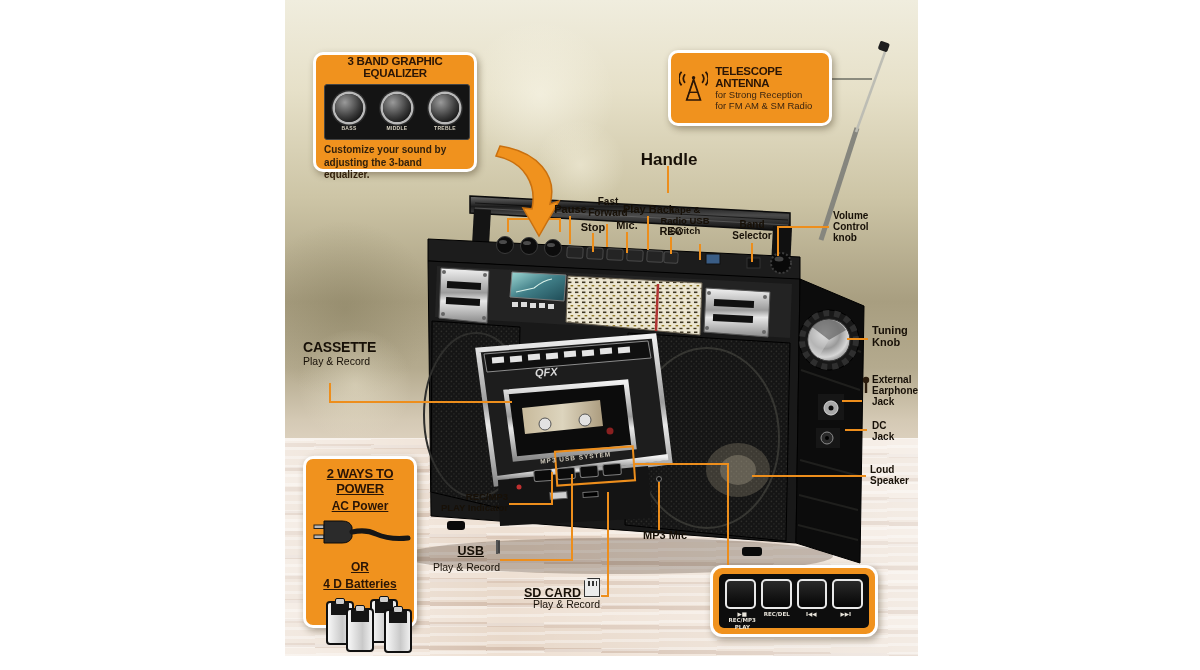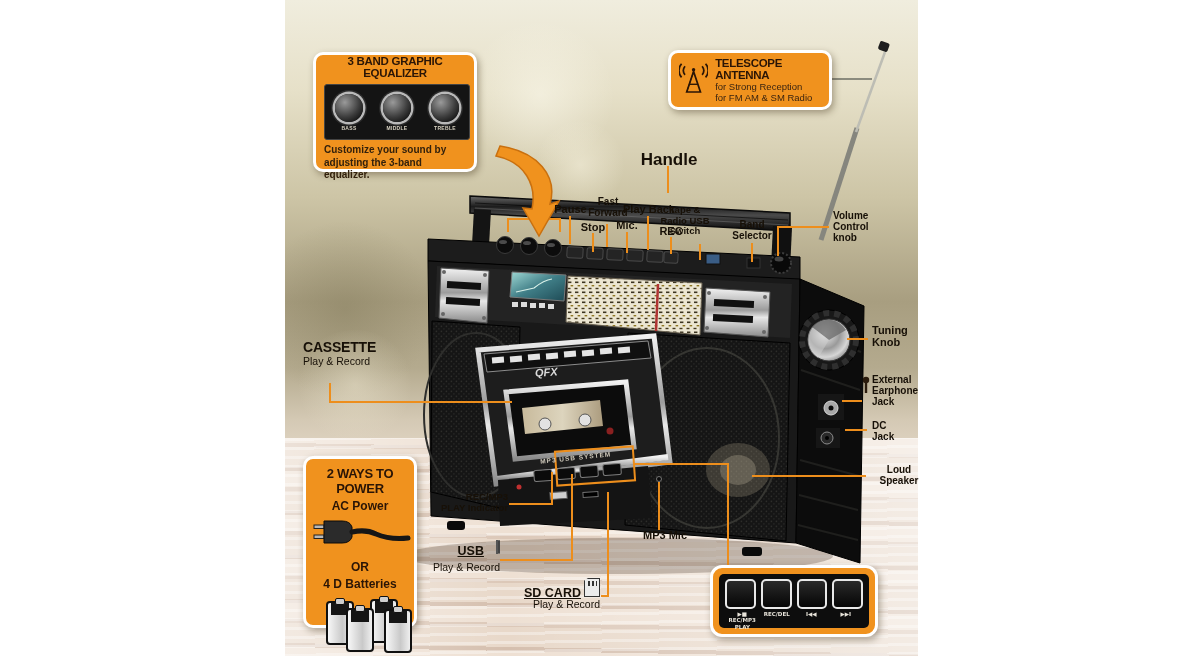--- a/index.html
+++ b/index.html
@@ -31,25 +31,25 @@
   .eq .co-title{font-size:11.5px;text-align:center;}
   .eq-panel{margin:5px auto 4px;width:144px;height:54px;background:#141414;border-radius:3px;
     display:flex;justify-content:space-around;align-items:center;border:1px solid #444;}
   .knob{width:34px;text-align:center;}
   .knob-dial{width:28px;height:28px;margin:0 auto;border-radius:50%;
     background:radial-gradient(circle at 35% 30%,#9a9a9a,#3c3c3c 55%,#101010 85%);
     box-shadow:0 0 0 2.5px #b9b9b9,0 0 0 4px #2a2a2a;}
   .knob-lab{font-size:5px;font-weight:700;color:#d8d2c2;margin-top:3px;letter-spacing:.3px;}
   .eq-cap{font-size:10px;font-weight:700;color:#33210c;line-height:1.25;}
   
-  .ant{left:668px;top:50px;width:164px;height:60px;padding:5px 8px;display:flex;align-items:center;gap:7px;}
+  .ant{left:668px;top:50px;width:164px;height:76px;padding:5px 8px;display:flex;align-items:center;gap:7px;}
   .ant .co-title{font-size:11.5px;}
   .ant-sub{font-size:9.5px;font-weight:400;color:#3a2410;line-height:1.2;}
   
-  .pow{left:303px;top:456px;width:114px;height:172px;padding:7px 6px;text-align:center;}
+  .pow{left:303px;top:456px;width:114px;height:172px;padding:7px 6px;text-align:center;text-decoration:underline;}
   .pow .co-title{font-size:13px;}
   .pow-opt{font-size:12px;font-weight:800;color:#2a1506;margin-top:3px;}
   .cells{position:relative;height:58px;margin-top:2px;}
   .cell{position:absolute;width:24px;height:40px;border:2px solid #101010;border-radius:4px;
     background:linear-gradient(90deg,#f7f7f7,#c9c9c9 60%,#efefef);}
   .cell::before{content:"";position:absolute;left:3px;right:3px;top:0;height:12px;background:#151515;}
   .cell::after{content:"";position:absolute;left:7px;top:-5px;width:8px;height:5px;background:#cfcfcf;border:1px solid #111;border-radius:2px;}
   
   .zoombox{left:710px;top:565px;width:168px;height:72px;border-radius:12px;padding:6px;}
   .zb-inner{width:100%;height:100%;background:#0d0d0d;border-radius:5px;box-sizing:border-box;
@@ -342,21 +342,21 @@
     <span>Jack</span>
   </div>
   <svg width="10" height="20" style="position:absolute;left:861px;top:375px;">
     <circle cx="5" cy="5" r="3.2" fill="#2a1b0c"></circle>
       <rect x="3.8" y="7" width="2.4" height="11" fill="#2a1b0c"></rect>
   </svg>
   <div class="lbl s10" style="left:872px;top:420px;width:40px;">
     <span>DC</span><br>
     <span>Jack</span>
   </div>
-  <div class="lbl s10" style="left:870px;top:464px;width:58px;text-align:center;">
+  <div class="lbl s10" style="left:870px;top:464px;width:58px;">
     <span>Loud</span><br>
     <span>Speaker</span>
   </div>
   <div class="lbl" style="left:303px;top:340px;">
     <div class="big">CASSETTE</div>
     <div class="sub">Play &amp; Record</div>
   </div>
   <div class="lbl r s95" style="left:438px;top:492px;width:70px;">
     <span>REC/MP3</span><br>
     <span>PLAY Indicator</span>

